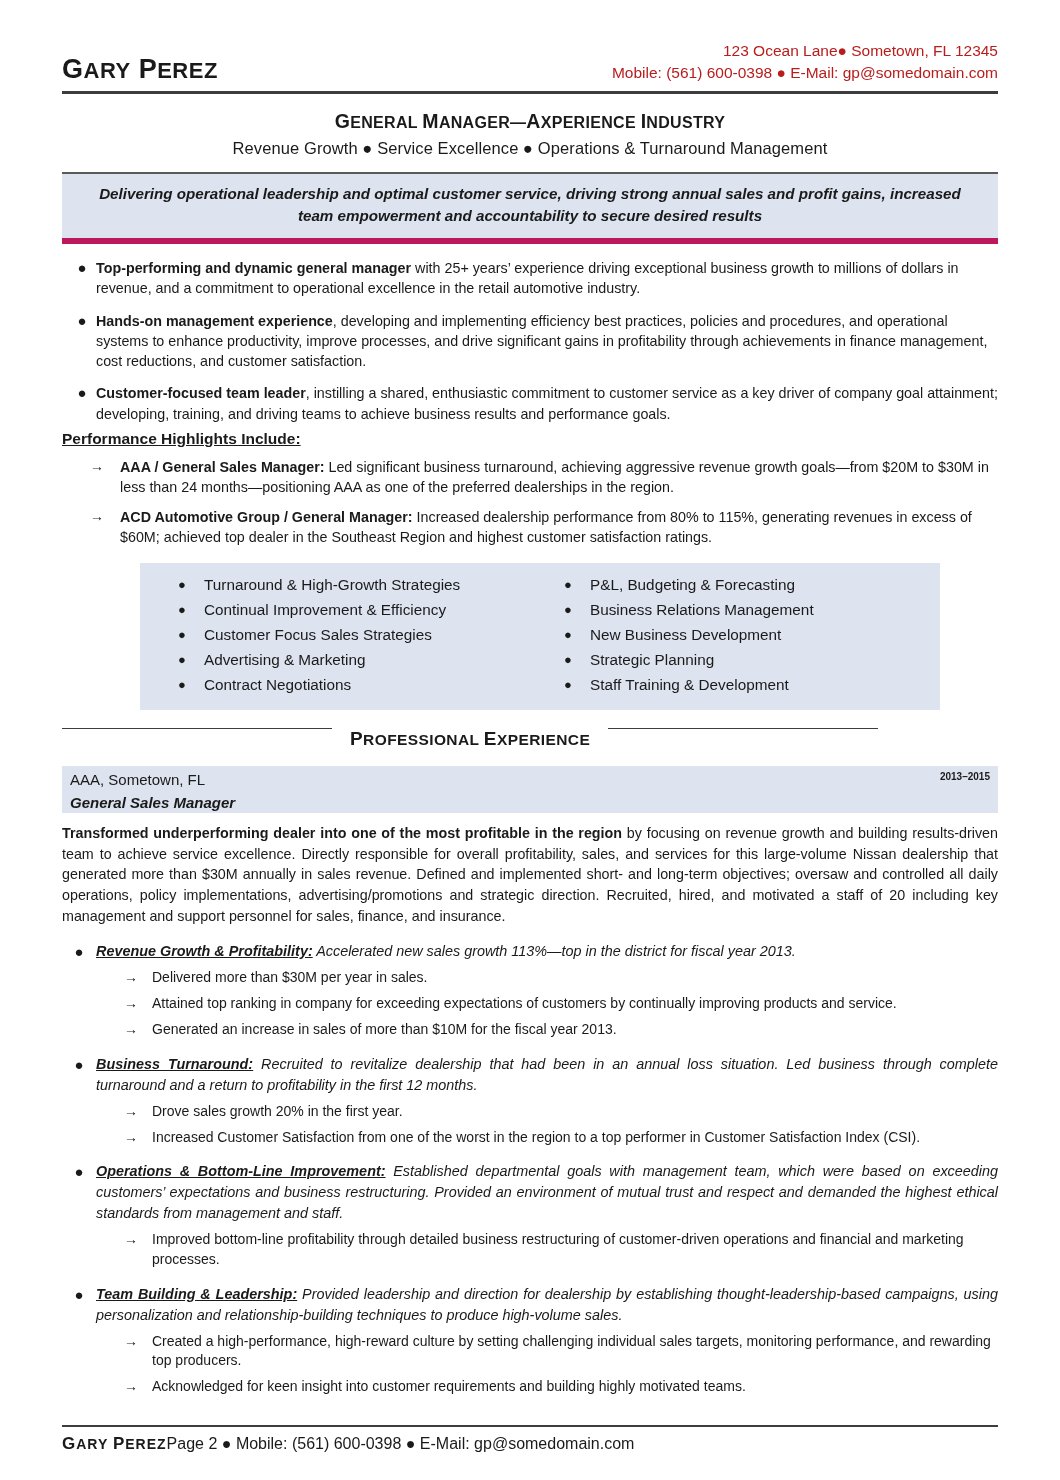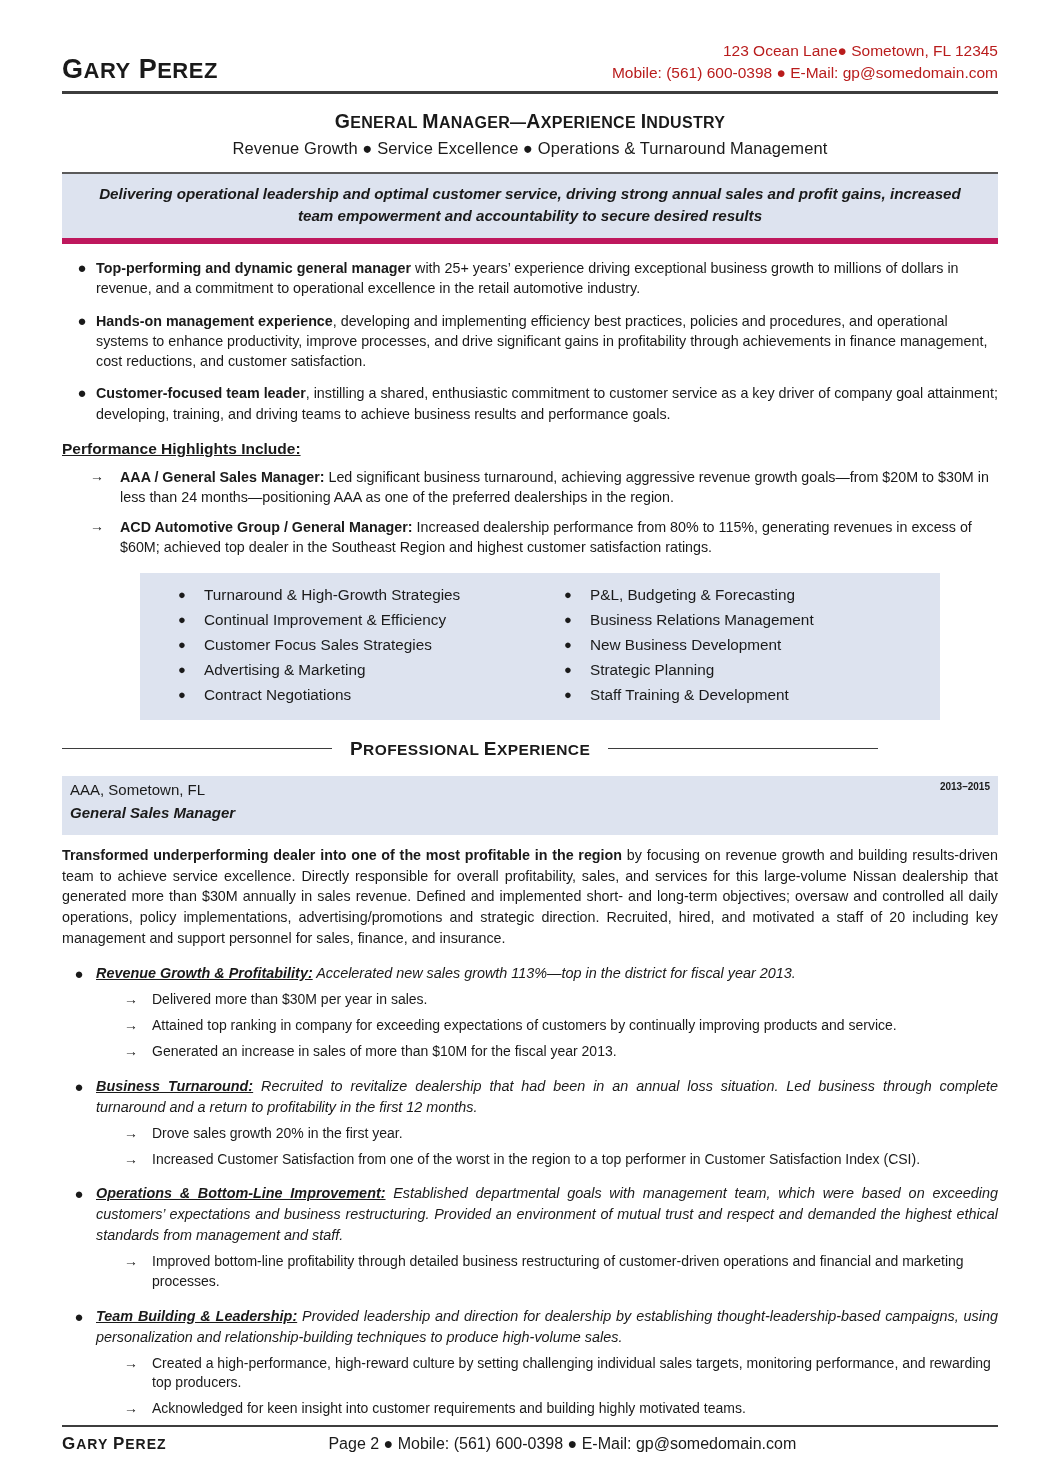--- a/index.html
+++ b/index.html
@@ -96,21 +96,21 @@
     flex: 0 0 34px;
     text-align: center;
     padding-left: 6px;
     font-size: 15px;
     line-height: 1.3;
   }
   .b-text { flex: 1; }
   .b-text b { font-weight: bold; }
 
   .section-subhead {
-    margin-top: 16px;
+    margin-top: 6px;
     font-size: 15.5px;
     font-weight: bold;
     text-decoration: underline;
   }
 
   .arrow-item {
     display: flex;
     margin-top: 9px;
     font-size: 14.3px;
     line-height: 1.42;
@@ -145,21 +145,20 @@
   .skill .sdot {
     width: 26px;
     flex: 0 0 26px;
     font-size: 13px;
     line-height: 1.7;
   }
 
   
   .sec-head {
     display: flex;
-    align-items: center;
     margin-top: 18px;
   }
   .sec-head .rule {
     height: 1px;
     background: #3d3d3d;
     flex: 1;
   }
   .sec-head .rule.left { margin-right: 18px; max-width: 270px; }
   .sec-head .rule.right { margin-left: 18px; max-width: 270px; }
   .sec-head .label {
@@ -176,21 +175,21 @@
     background: #dde3ef;
     padding: 5px 8px 4px 8px;
     display: flex;
     justify-content: space-between;
     font-size: 15px;
     gap: 12px;
   }
   .job-bar .dates { font-weight: bold; font-size: 10px; }
   .job-role {
     background: #dde3ef;
-    padding: 2px 8px 14px 8px;
+    padding: 2px 8px 2px 8px;
     font-style: italic;
     font-weight: bold;
     font-size: 15px;
   }
   .job-intro {
     margin-top: 10px;
     font-size: 14.3px;
     line-height: 1.45;
     text-align: justify;
   }
@@ -234,21 +233,21 @@
   }
   .footer .fname {
     font-size: 17px;
     font-weight: bold;
     letter-spacing: 1px;
     white-space: nowrap;
   }
   .footer .fname .sc { font-size: 14px; }
   .footer .fcenter {
     flex: 1;
-    text-align: center;
+    text-align: left;
     font-size: 16px;
     padding-right: 40px;
   }
 </style>
 </head>
 <body>
 
 <div class="page">
 
   <div class="header">

